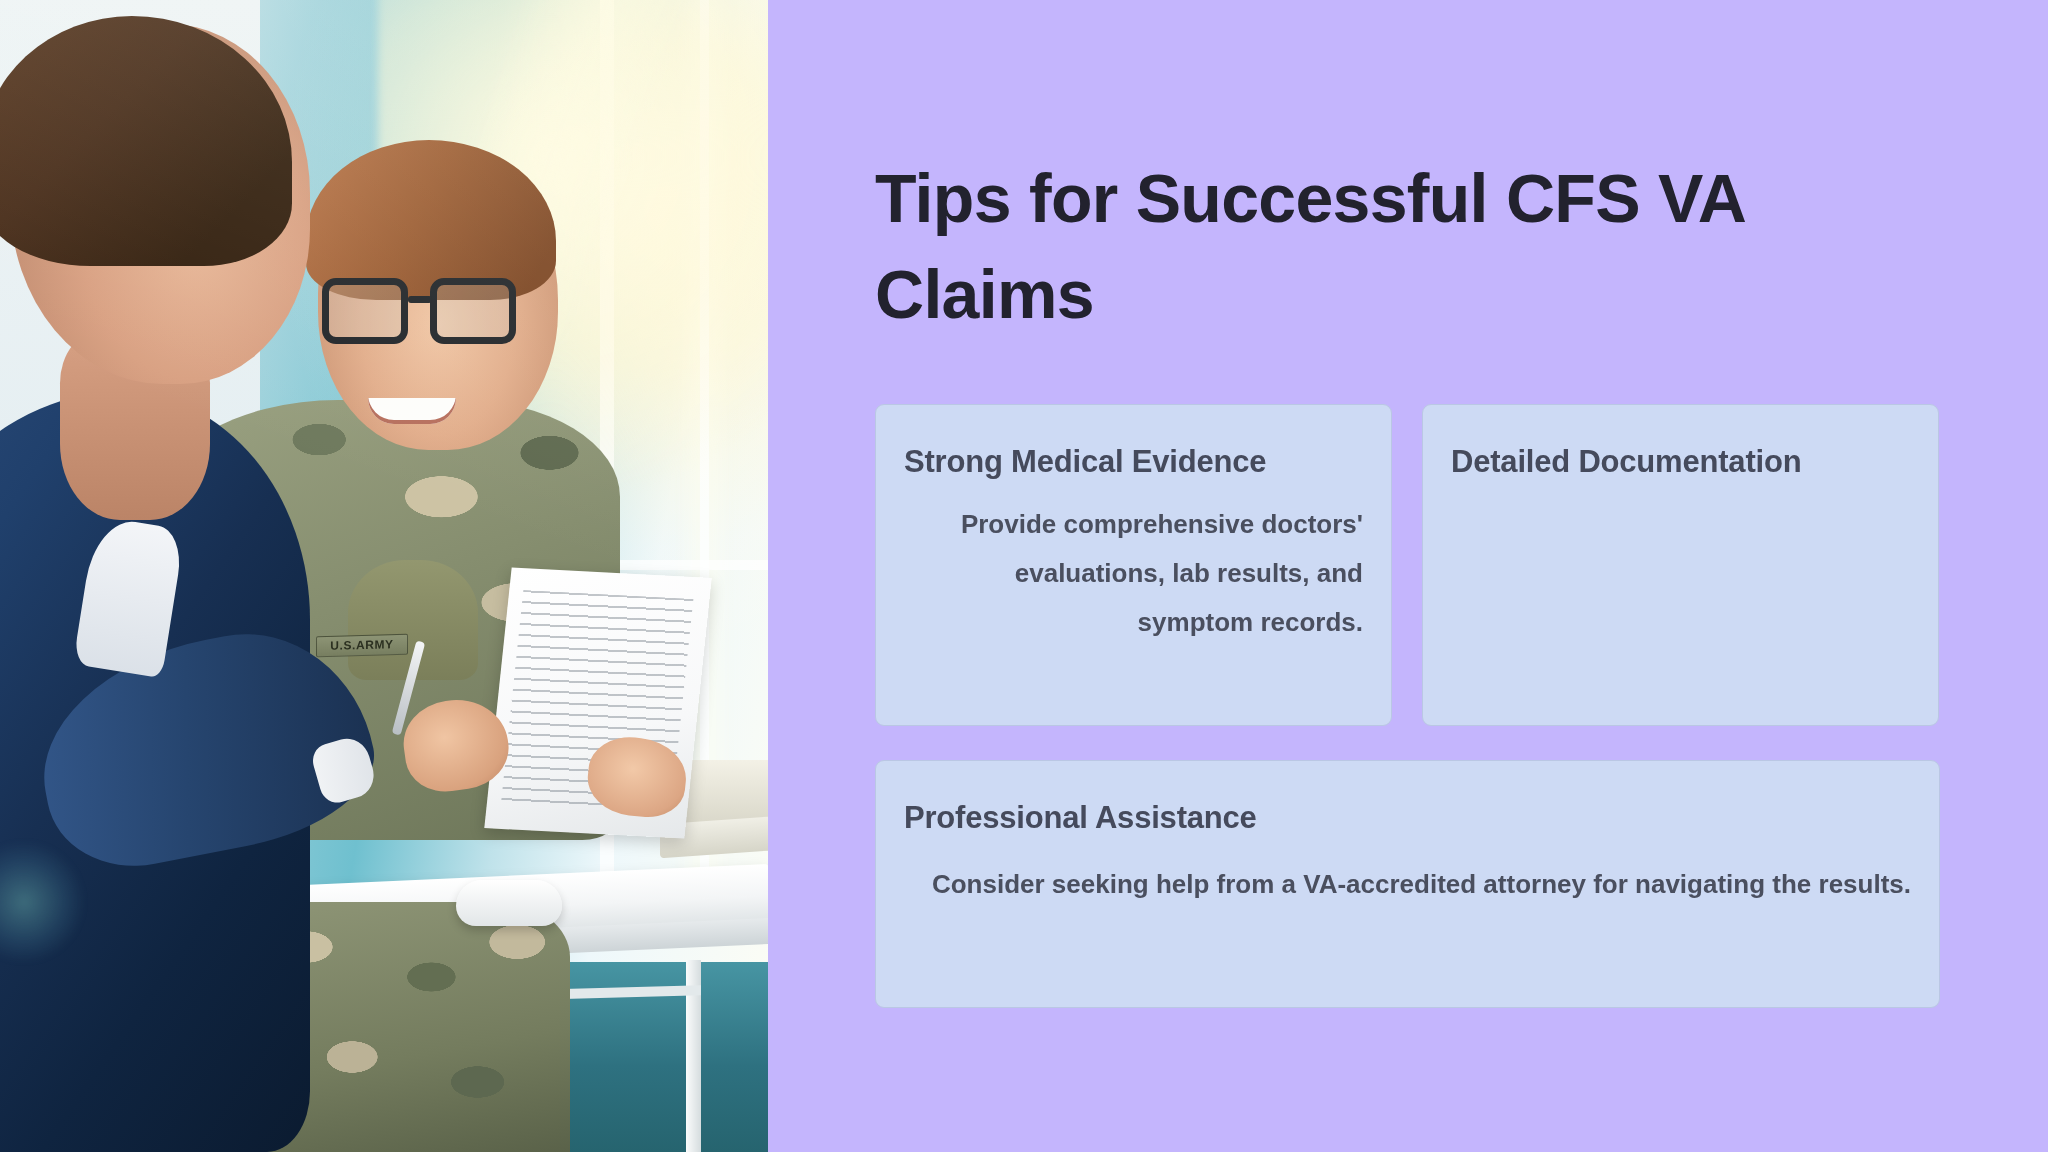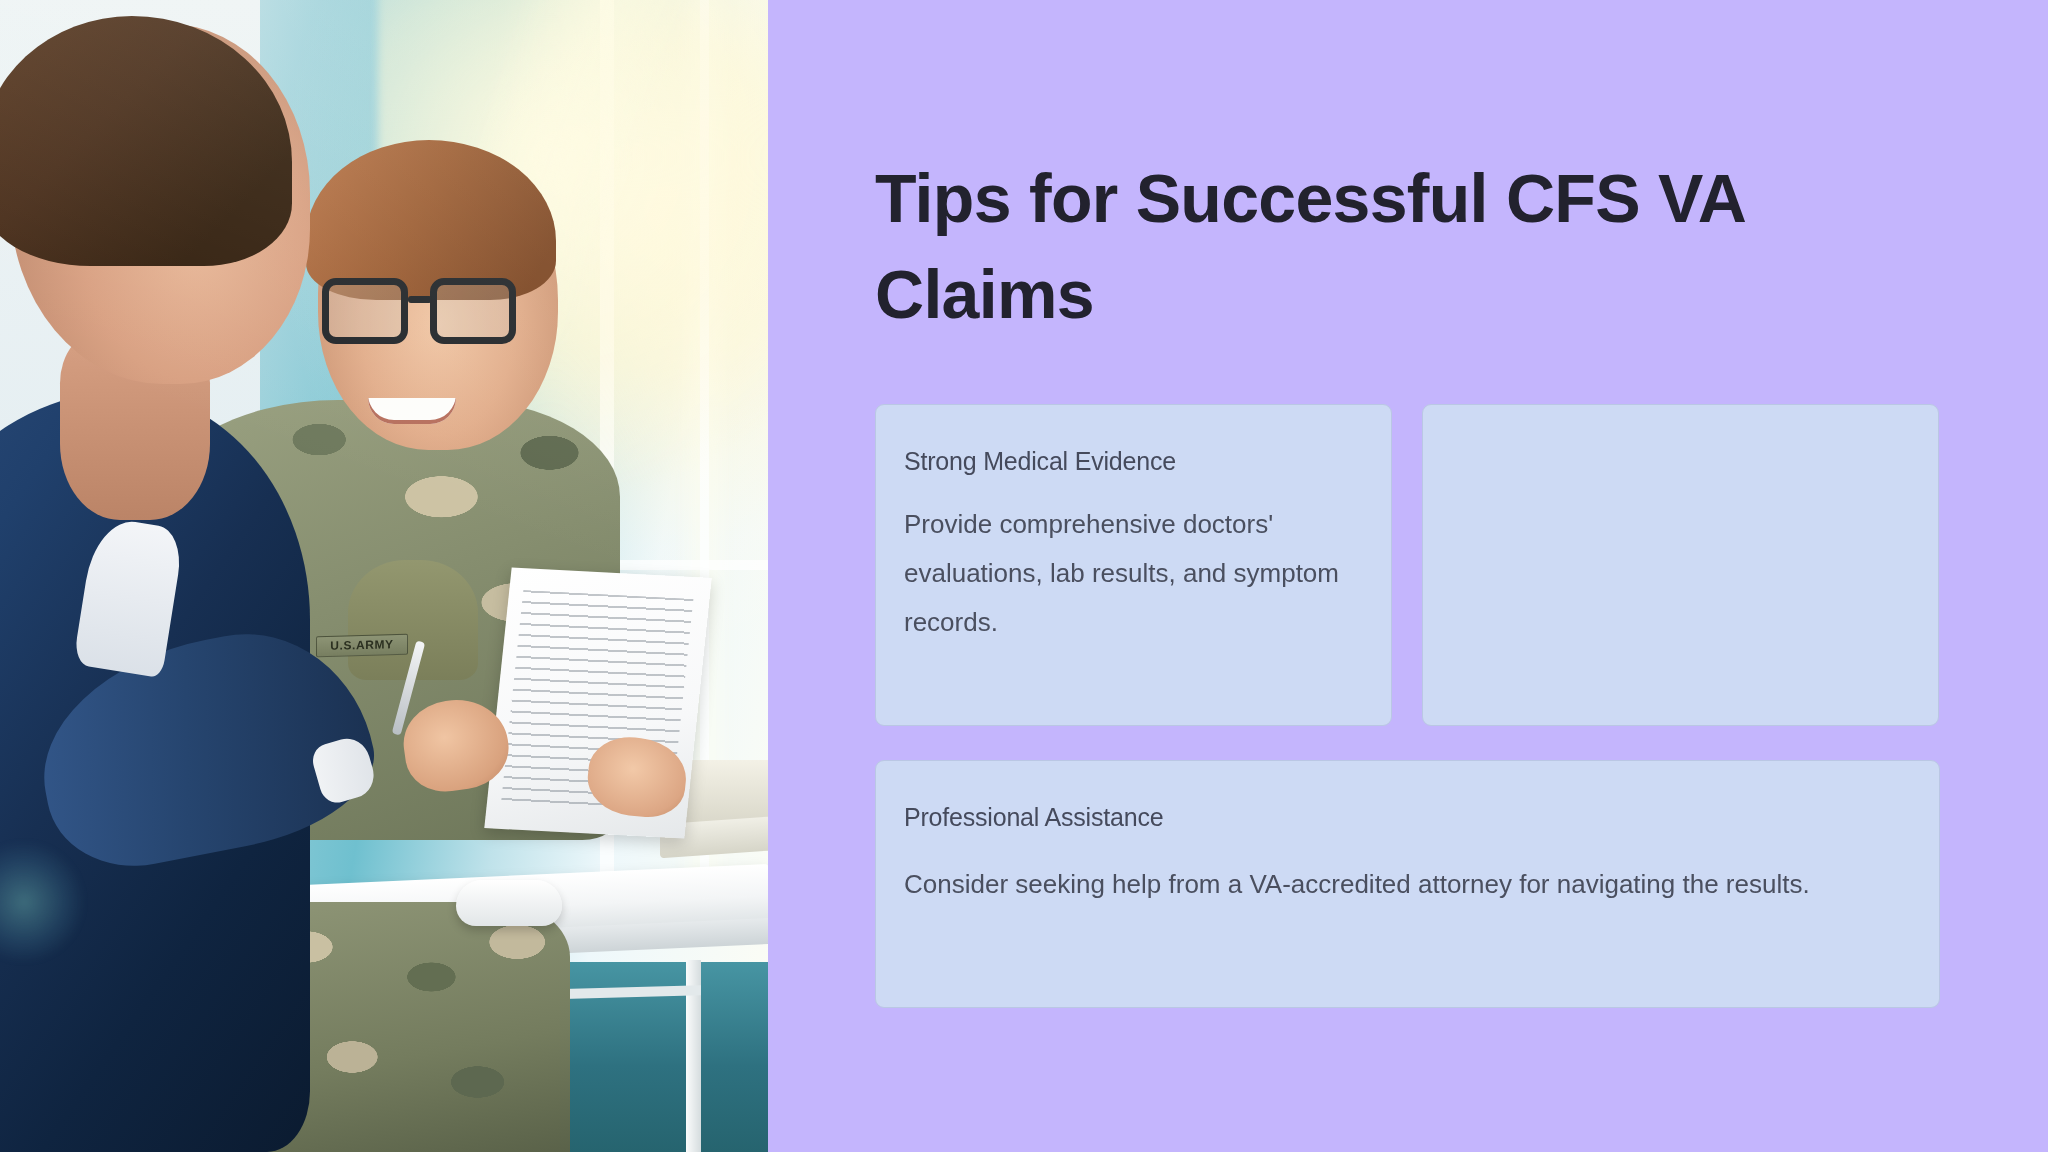--- a/index.html
+++ b/index.html
@@ -244,28 +244,29 @@
   .row-second{ margin-top:34px; }
   .card{
     background:#cddaf4;
     border:1px solid #bac7e4;
     border-radius:9px;
     padding:32px 28px 30px 28px;
   }
   .card-half{ width:517px; min-height:322px; }
   .card-full{ width:1181px; min-height:248px; }
   .card-title{
-    font-size:25px; line-height:49px; font-weight:normal;
+    font-size:31px; line-height:49px; font-weight:bold;
     color:#454a5c; letter-spacing:-.2px;
     margin-bottom:14px;
   }
   .card-full .card-title{ margin-bottom:18px; }
   .card-body{
-    font-size:26px; line-height:49px; font-weight:normal;
+    font-size:26px; line-height:49px; font-weight:bold;
     color:#4a4f5f;
+    text-align:right;
   }
 </style>
 </head>
 <body>
 
 <div class="slide">
 
   <div class="photo-pane">
     <div class="ph-wall"></div>
     <div class="ph-leftwall"></div>
@@ -322,20 +323,21 @@
     <div class="cards">
 
       <div class="row">
 
         <div class="card card-half">
           <div class="card-title">Strong Medical Evidence</div>
           <div class="card-body">Provide comprehensive doctors' evaluations, lab results, and symptom records.</div>
         </div>
 
         <div class="card card-half">
+          <div class="card-title">Detailed Documentation</div>
         </div>
 
       </div>
 
       <div class="row row-second">
 
         <div class="card card-full">
           <div class="card-title">Professional Assistance</div>
           <div class="card-body">Consider seeking help from a VA-accredited attorney for navigating the results.</div>
         </div>

